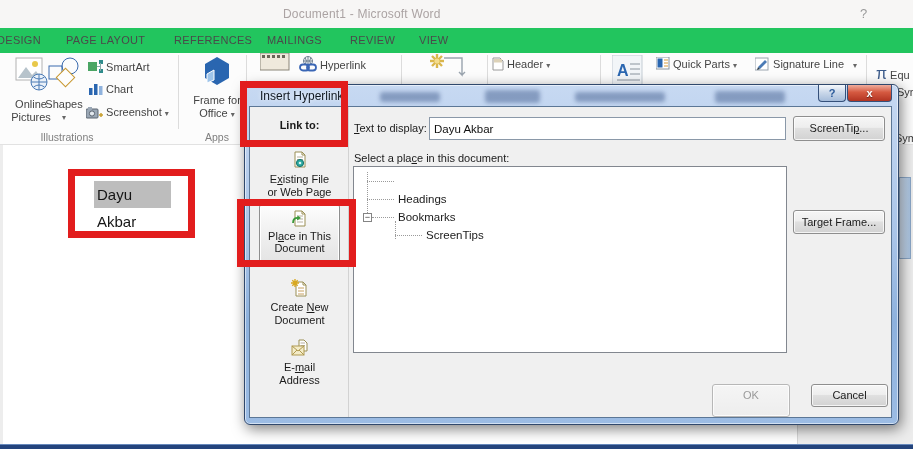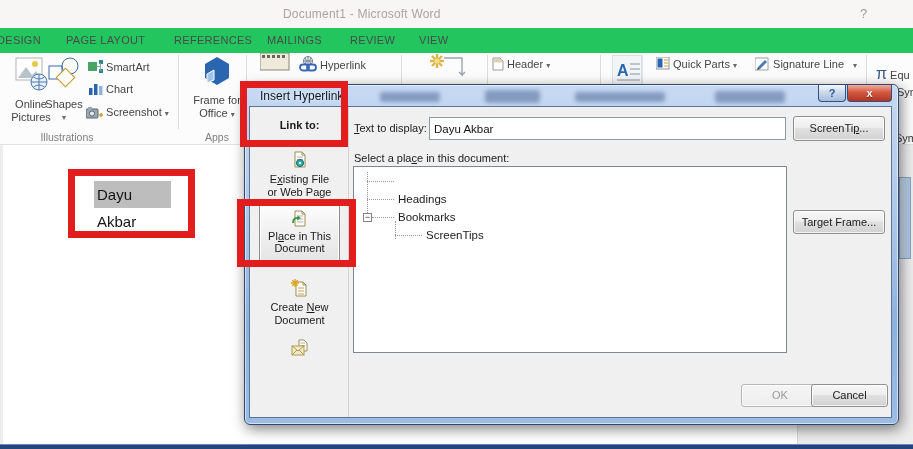--- a/index.html
+++ b/index.html
@@ -310,20 +310,24 @@
           </div>
         </div>
 
         <div class="side-item" style="top:232px">
           <svg width="18" height="18">
             <path d="M8 1 H13 L16 4 V12 H8 Z" fill="#fff" stroke="#9a8f55"></path>
             <path d="M9.5 4 H14 M9.5 6.5 H14" stroke="#b8b0a0"></path>
             <rect x="1" y="7" width="12" height="9" fill="#f4ecc8" stroke="#b09a50"></rect>
             <path d="M1 7 L7 12 L13 7 M1 16 L6 11 M13 16 L8 11" fill="none" stroke="#b09a50"></path>
           </svg>
+          <div class="lns">
+            <div><span>E-</span><span class="u">m</span><span>ail</span></div>
+            <div>Address</div>
+          </div>
         </div>
       </div>
 
       <span class="dlg-lab" style="left:104px;top:15px">
         <span class="u">T</span><span>ext to display:</span>
       </span>
       <input class="dlg-input" value="Dayu Akbar" style="">
       <div class="wbtn" style="left:543px;top:9px;width:92px;height:25px;line-height:23px">
         <span>ScreenTi</span><span class="u">p</span><span>...</span>
       </div>
@@ -350,21 +354,21 @@
         <div class="trow" style="top:59px">
           <span class="stub" style="left:41px"></span>
           <span class="tlabel" style="left:72px">ScreenTips</span>
         </div>
       </div>
 
       <div class="wbtn" style="left:543px;top:103px;width:92px;height:24px;line-height:22px">
         <span>Tar</span><span class="u">g</span><span>et Frame...</span>
       </div>
 
-      <div class="wbtn disabled" style="left:491px;top:277px;width:78px;height:23px;line-height:21px">OK</div>
+      <div class="wbtn disabled" style="left:462px;top:277px;width:78px;height:33px;line-height:21px">OK</div>
       <div class="wbtn" style="left:561px;top:277px;width:77px;height:23px;line-height:21px">Cancel</div>
     </div>
   </div>
 
   <div class="ann" style="left:240px;top:81px;width:108px;height:66px"></div>
   <div class="ann" style="left:237px;top:199px;width:119px;height:68px"></div>
   <div class="ann" style="left:68px;top:169px;width:127px;height:69px"></div>
 
 </div>
 

